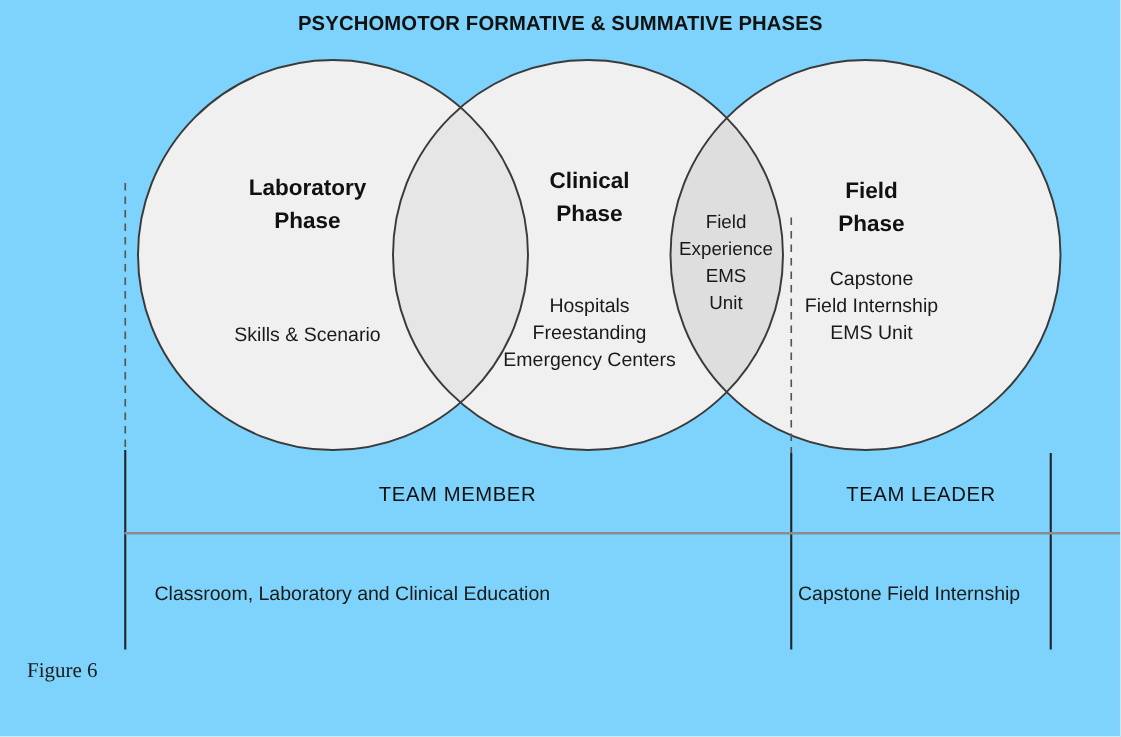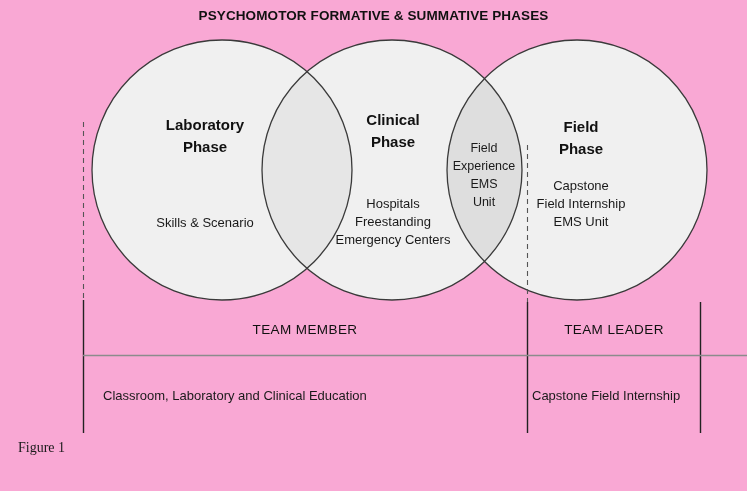--- a/index.html
+++ b/index.html
@@ -10,21 +10,21 @@
   }
   body {
     font-family: "Liberation Sans", sans-serif;
     color: #1a1a1a;
   }
   #figure-root {
     position: relative;
     width: 747px;
     height: 491px;
     overflow: hidden;
-    background: #f9a8d4;
+    background: #7dd3fc;
   }
   #diagram-title {
     position: absolute;
     top: 8px;
     left: 0;
     width: 747px;
     text-align: center;
     font-size: 13.5px;
     font-weight: bold;
     letter-spacing: 0.1px;
@@ -151,15 +151,15 @@
     <line x1="83" y1="355.5" x2="747" y2="355.5" stroke="#8c8c8c" stroke-width="1.6"></line>
 
     <text class="band-label" x="305" y="334" text-anchor="middle">TEAM MEMBER</text>
     <text class="band-label" x="614" y="334" text-anchor="middle">TEAM LEADER</text>
 
     <text class="row-label" x="103" y="400">Classroom, Laboratory and Clinical Education</text>
     <text class="row-label" x="532" y="400">Capstone Field Internship</text>
 
   </svg>
 
-  <div id="figure-caption">Figure 1</div>
+  <div id="figure-caption">Figure 6</div>
 
 </div>
 
 </body></html>

